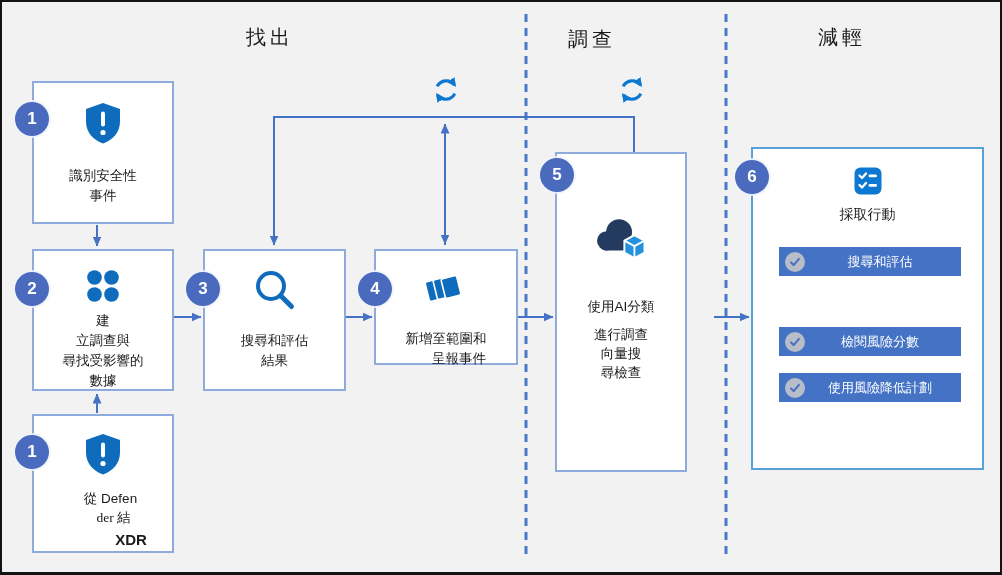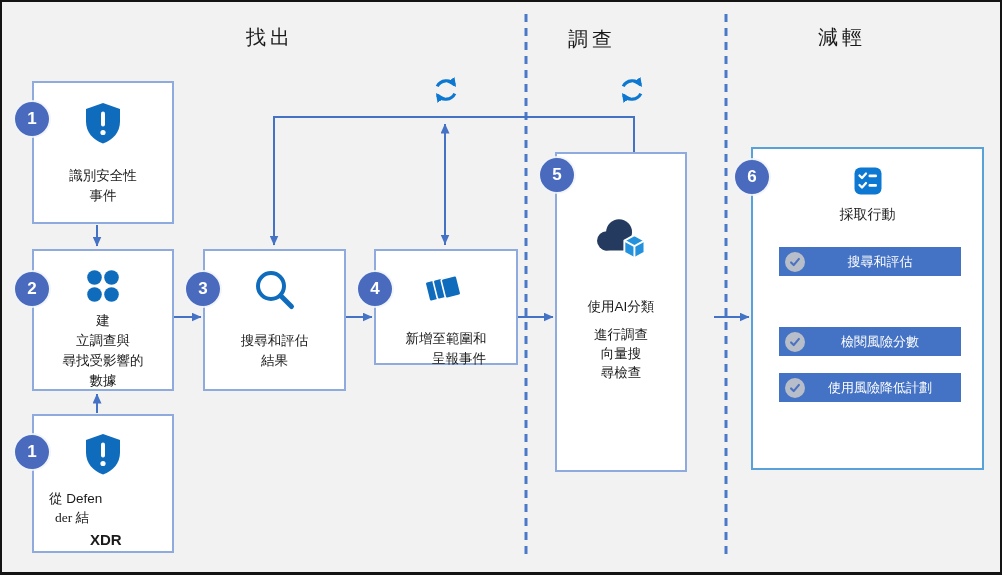--- a/index.html
+++ b/index.html
@@ -154,21 +154,21 @@
   <div class="badge" style="left:356px;top:270px;">4</div>
 
   <div class="box" style="left:30px;top:412px;width:142px;height:139px;">
     <span class="icon-wrap" style="margin-top:17px;">
       <svg width="40" height="42" viewBox="0 0 40 42">
         <path d="M20 1 L37 7 V19.5 C37 30 30 38 20 41.5 C10 38 3 30 3 19.5 V7 Z" fill="#0f6cbd"></path>
         <rect x="18" y="9.5" width="4" height="15" rx="2" fill="#fff"></rect>
         <circle cx="20" cy="30.5" r="2.6" fill="#fff"></circle>
       </svg>
     </span>
-    <div class="defender-text" style="margin-top:14px;">
+    <div class="defender-text" style="margin-top:14px;text-align:center;">
       <div>從 Defen</div>
       <div class="l2">der 結</div>
       <div class="l3">XDR</div>
     </div>
   </div>
   <div class="badge" style="left:13px;top:433px;">1</div>
 
   <div class="box" style="left:553px;top:150px;width:132px;height:320px;">
     <span class="icon-wrap" style="margin-top:60px;">
       <svg width="58" height="46" viewBox="0 0 60 48">

